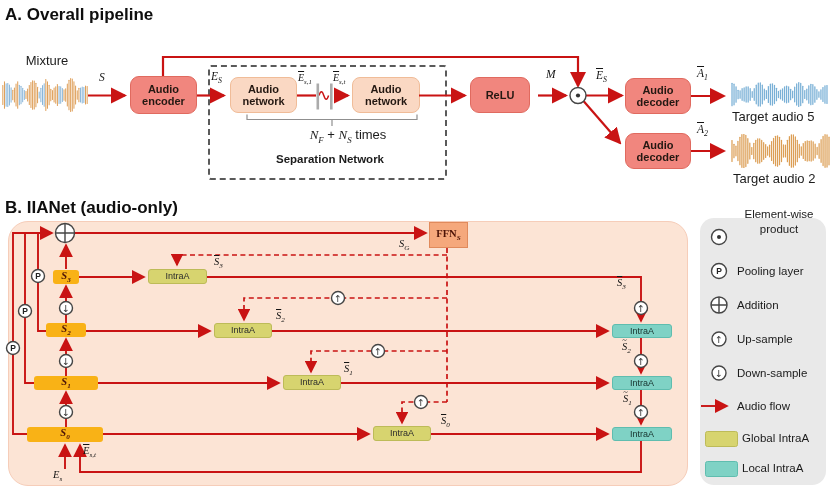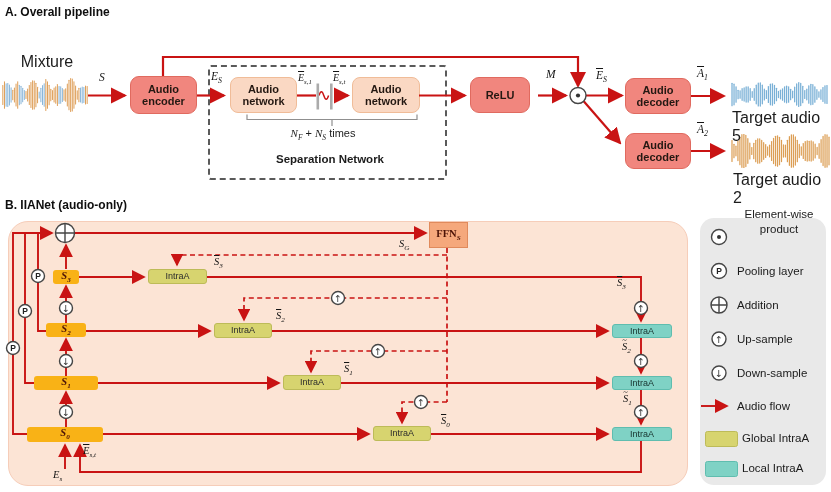--- a/index.html
+++ b/index.html
@@ -1,18 +1,18 @@
 <!DOCTYPE html>
 <html style="--red: #c91313; --salmon: #f1867e; --salmon_b: #e06a5f; --peach: #fad8c3; --peach_b: #f0bc98; --ffn: #f5a87c; --ffn_b: #e08a5c; --amber: #f9b216; --olive: #d7d46f; --olive_b: #bdbb58; --teal: #7fd2c5; --teal_b: #5fbdaf; --panel: #fce4d5; --panel_b: #f6cdb9; --legendbg: #e9e9e9; --dash: #5a5a5a; --circle: #454545; --barg: #ababab; --brace: #8f8f8f;"><head>
 <meta charset="utf-8">
 <style>
   html,body{margin:0;padding:0;background:#fff}
   .stage{position:relative;width:831px;height:492px;background:#fff;
          font-family:"Liberation Sans",sans-serif;overflow:hidden}
-  .titleA,.titleB{position:absolute;font-weight:bold;font-size:12px;color:#0e0e0e;z-index:5}
+  .titleA,.titleB{position:absolute;font-weight:bold;font-size:17px;color:#0e0e0e;z-index:5}
   .panelB{position:absolute;background:var(--panel);border:1px solid var(--panel_b);border-radius:20px;z-index:1}
   .legend{position:absolute;background:var(--legendbg);border-radius:14px;z-index:1}
   .wave{position:absolute;z-index:2}
   .overlay{position:absolute;left:0;top:0;z-index:3;pointer-events:none}
   .box{position:absolute;display:flex;align-items:center;justify-content:center;text-align:center;
        font-weight:bold;color:#241812;line-height:1.12;z-index:2;box-sizing:border-box}
   .salmon{background:var(--salmon);border:1.5px solid var(--salmon_b);border-radius:9px;font-size:11px}
   .peach{background:var(--peach);border:1px solid var(--peach_b);border-radius:8px;font-size:11px}
   .ffnbox{background:var(--ffn);border:1.2px solid var(--ffn_b);border-radius:0;font-size:9.5px;color:#5c150a}
   .sbox{background:var(--amber);border-radius:3px;z-index:2}
@@ -22,21 +22,21 @@
   .mlab{position:absolute;font-family:"Liberation Serif",serif;font-style:italic;color:#141414;
         font-size:10.5px;white-space:nowrap;z-index:4}
   .mlab.big{font-size:11.5px}
   .mlab sub, .math sub{font-size:0.68em}
   .math{font-family:"Liberation Serif",serif;font-style:italic}
   .ov{text-decoration:overline}
   .rm{font-style:normal;font-weight:bold}
   .tld{position:relative;display:inline-block}
   .tld::after{content:"~";position:absolute;top:-0.62em;left:50%;transform:translateX(-50%);
               font-size:0.8em;font-style:normal}
-  .plain{position:absolute;font-size:16px;color:#1c1c1c;z-index:4}
+  .plain{position:absolute;font-size:13px;color:#1c1c1c;z-index:4}
   .center{text-align:center}
   .legtext{position:absolute;font-size:11.5px;color:#1b1b1b;line-height:14.5px;z-index:4}
   .sw{position:absolute;border-radius:2.5px;z-index:2}
   .sw.olive{background:var(--olive);border:1px solid var(--olive_b)}
   .sw.teal{background:var(--teal);border:1px solid var(--teal_b)}
   .smath{font-size:10.5px;color:#4b1206}
   
   .fl{stroke:var(--red);stroke-width:1.9;fill:none}
   .fl2{stroke:var(--red);stroke-width:2.2;fill:none}
   .fl3{stroke:var(--red);stroke-width:1.5;fill:none}
@@ -227,21 +227,21 @@
 
   <div class="plain center" style="left:15px;top:53px;width:64px">Mixture</div>
   <div class="mlab big" style="left:99px;top:71px"><span class="">S</span></div>
   <div class="mlab big" style="left:211px;top:70px"><span class="">E</span><sub>S</sub></div>
   <div class="mlab" style="left:298px;top:72px;font-size:10px"><span class="ov ">E</span><sub>s,1</sub></div>
   <div class="mlab" style="left:333px;top:72px;font-size:10px"><span class="ov ">E</span><sub>s,t</sub></div>
   <div class="mlab big" style="left:546px;top:68px"><span class="">M</span></div>
   <div class="mlab big" style="left:596px;top:69px"><span class="ov ">E</span><sub>S</sub></div>
   <div class="mlab big" style="left:697px;top:67px"><span class="ov ">A</span><sub>1</sub></div>
   <div class="mlab big" style="left:697px;top:123px"><span class="ov ">A</span><sub>2</sub></div>
-  <div class="plain center" style="left:261px;top:127px;width:124px;font-size:11px">
+  <div class="plain center" style="left:286px;top:127px;width:124px;font-size:13px">
     <span class="math"><span class="">N</span><sub>F</sub></span><span> + </span><span class="math"><span class="">N</span><sub>S</sub></span><span> times</span>
   </div>
   <div class="plain center" style="left:250px;top:153px;width:160px;font-weight:bold;font-size:11.5px">Separation Network</div>
   <div class="plain" style="left:732px;top:109px">Target audio 5</div>
   <div class="plain" style="left:733px;top:171px">Target audio 2</div>
 
   <div class="box ffnbox" style="left:429px;top:222px;width:39px;height:26px">
       <span class="math smath"><span class="rm">FFN</span><sub>S</sub></span>
     </div>
   <div class="box sbox" style="left:53px;top:270px;width:26px;height:14px">

